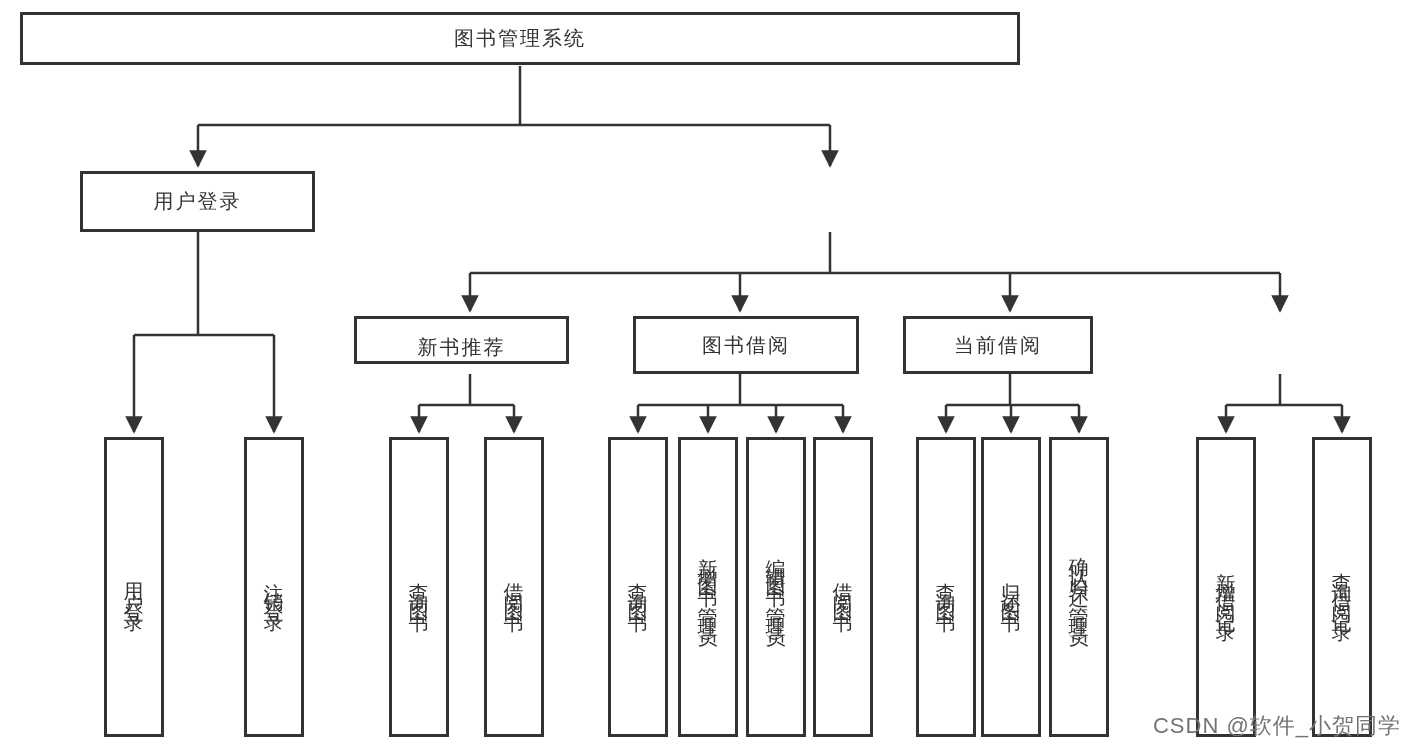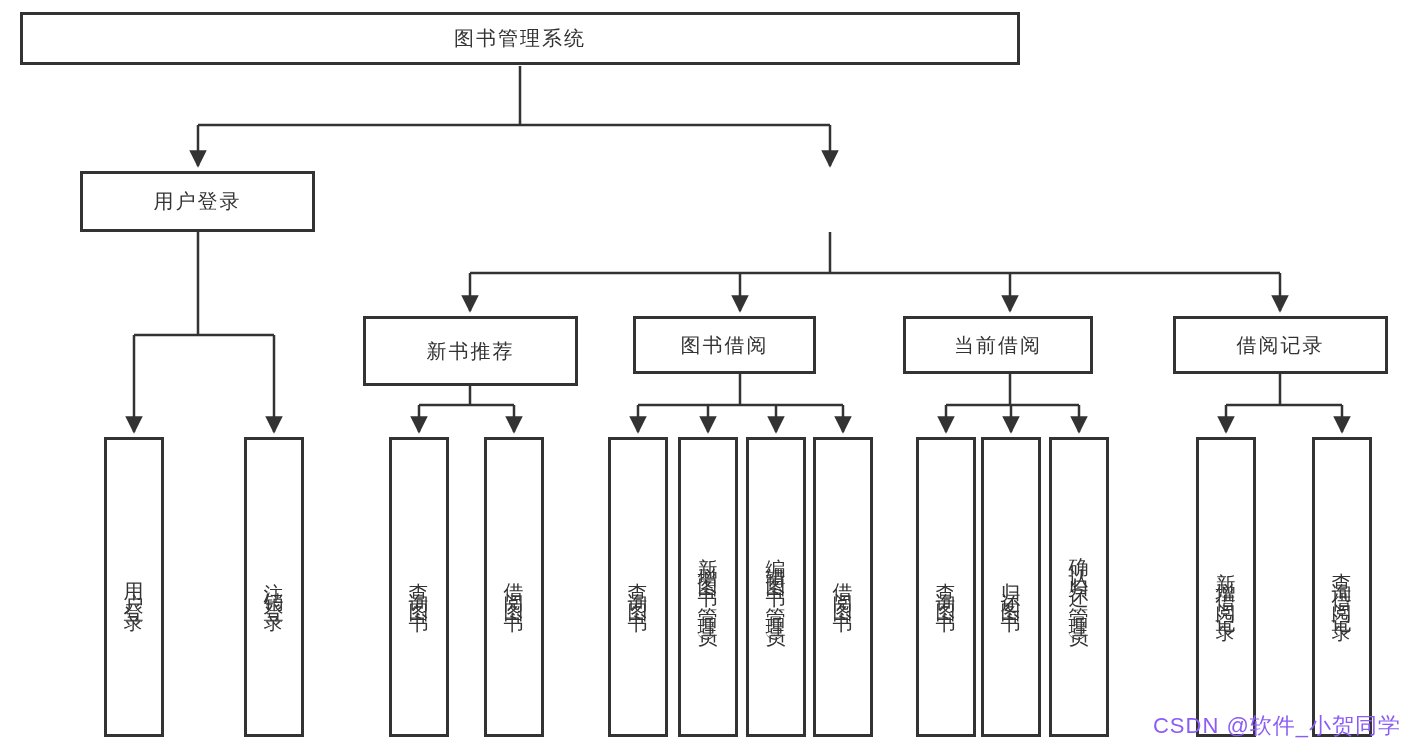--- a/index.html
+++ b/index.html
@@ -38,22 +38,22 @@
     font-size: 20px;
     letter-spacing: 10px;
     line-height: 1;
   }
   
   .n-root   { left: 20px;  top: 12px;  width: 1000px; height: 53px; }
   
   .n-login  { left: 80px;  top: 171px; width: 235px; height: 61px; }
   .n-mgmt   { left: 712px; top: 171px; width: 235px; height: 61px; }
   
-  .n-newbook { left: 363px;  top: 316px; width: 215px; height: 70px; }
-  .n-borrow  { left: 633px;  top: 316px; width: 183px; height: 58px; }
+  .n-newbook { left: 354px;  top: 316px; width: 215px; height: 48px; align-items: flex-end; }
+  .n-borrow  { left: 633px;  top: 316px; width: 226px; height: 58px; }
   .n-current { left: 903px;  top: 316px; width: 190px; height: 58px; }
   .n-records { left: 1173px; top: 316px; width: 215px; height: 58px; }
   
   .leaf { top: 437px; width: 60px; height: 300px; }
   .n-a1 { left: 104px; }
   .n-a2 { left: 244px; }
   .n-b1 { left: 389px; }
   .n-b2 { left: 484px; }
   .n-c1 { left: 608px; }
   .n-c2 { left: 678px; }
@@ -63,21 +63,21 @@
   .n-d2 { left: 981px; }
   .n-d3 { left: 1049px; }
   .n-e1 { left: 1196px; }
   .n-e2 { left: 1312px; }
   .watermark {
     position: absolute;
     right: 4px;
     bottom: 6px;
     z-index: 2;
     font-size: 22px;
-    color: #8b5cf6;
+    color: #737373;
     letter-spacing: 1px;
     white-space: nowrap;
   }
 </style>
 </head>
 <body>
 
 <div class="canvas">
 
   <svg class="connectors" viewBox="0 0 1405 747" xmlns="http://www.w3.org/2000/svg">
@@ -133,23 +133,20 @@
 
   <div class="box h n-newbook">
     <span>新书推荐</span>
   </div>
   <div class="box h n-borrow">
     <span>图书借阅</span>
   </div>
   <div class="box h n-current">
     <span>当前借阅</span>
   </div>
-  <div class="box h n-records">
-    <span>借阅记录</span>
-  </div>
 
   <div class="box v leaf n-a1">
     <span>用户登录</span>
   </div>
   <div class="box v leaf n-a2">
     <span>注销登录</span>
   </div>
 
   <div class="box v leaf n-b1">
     <span>查询图书</span>

